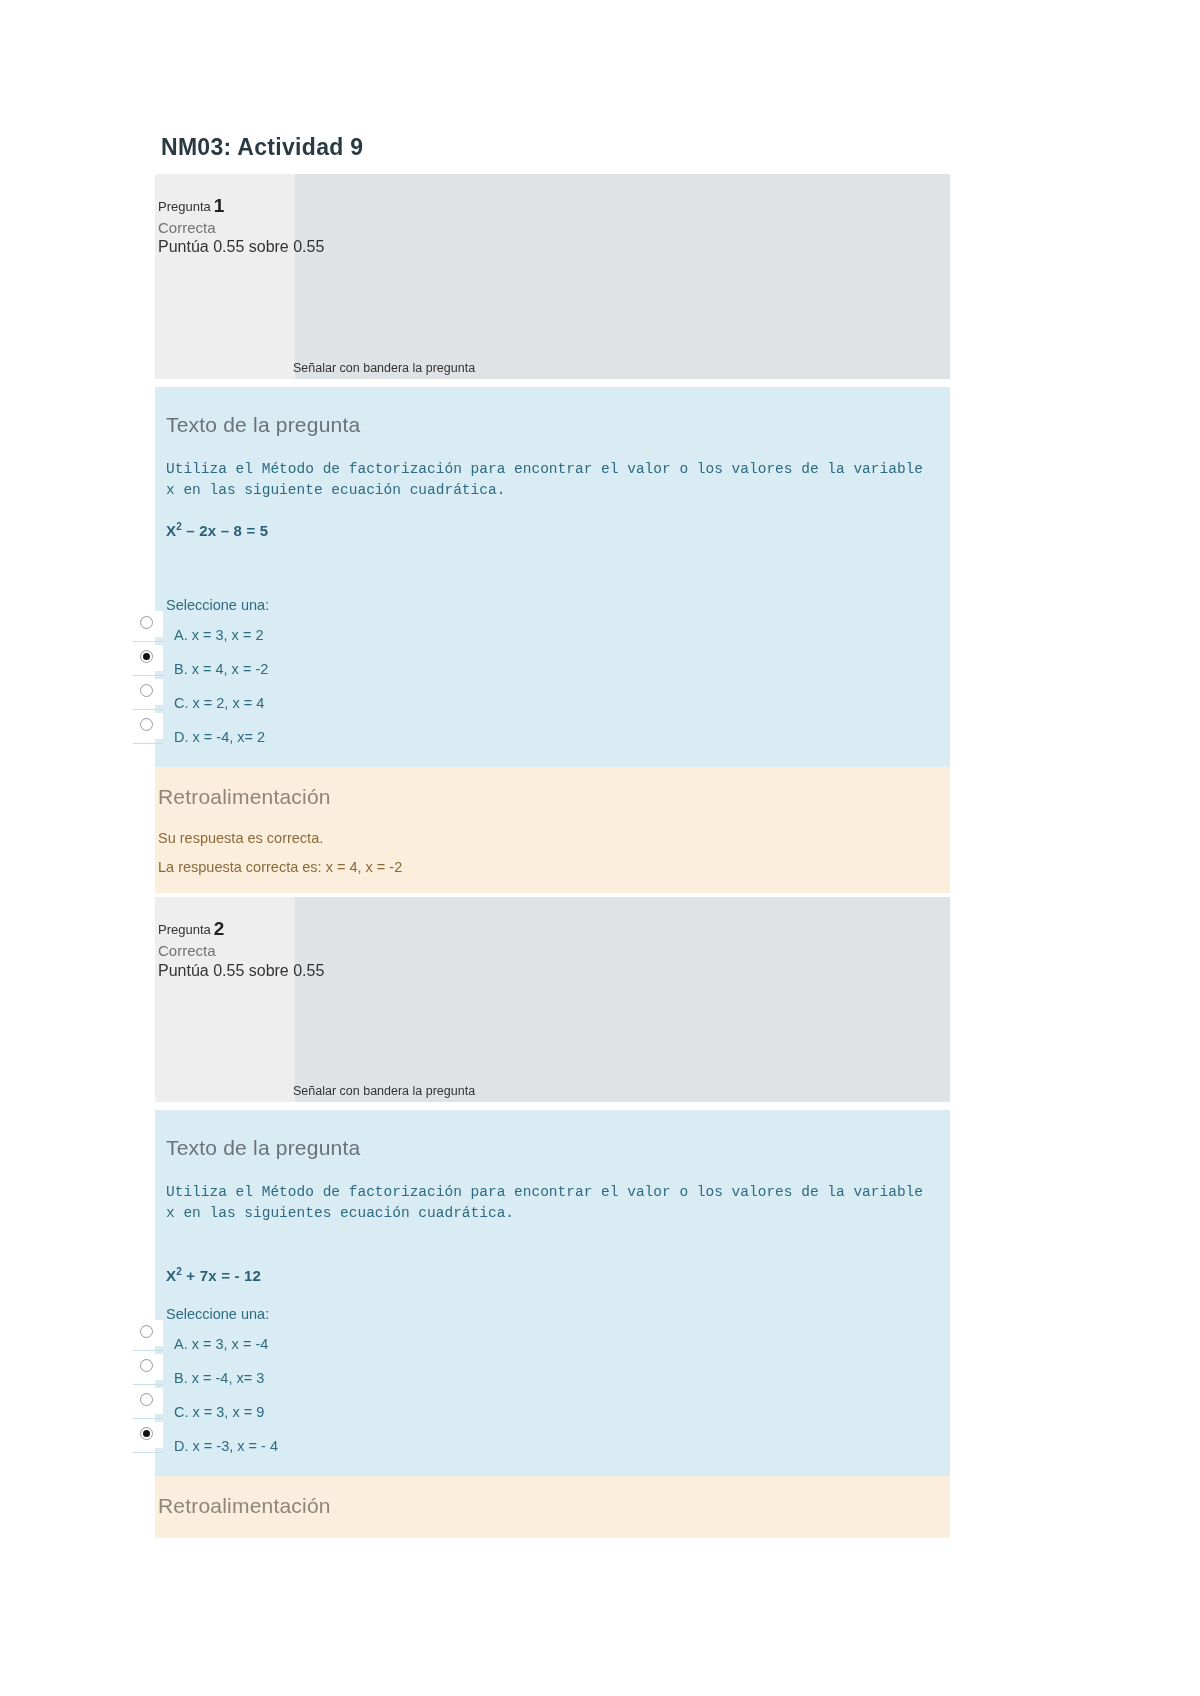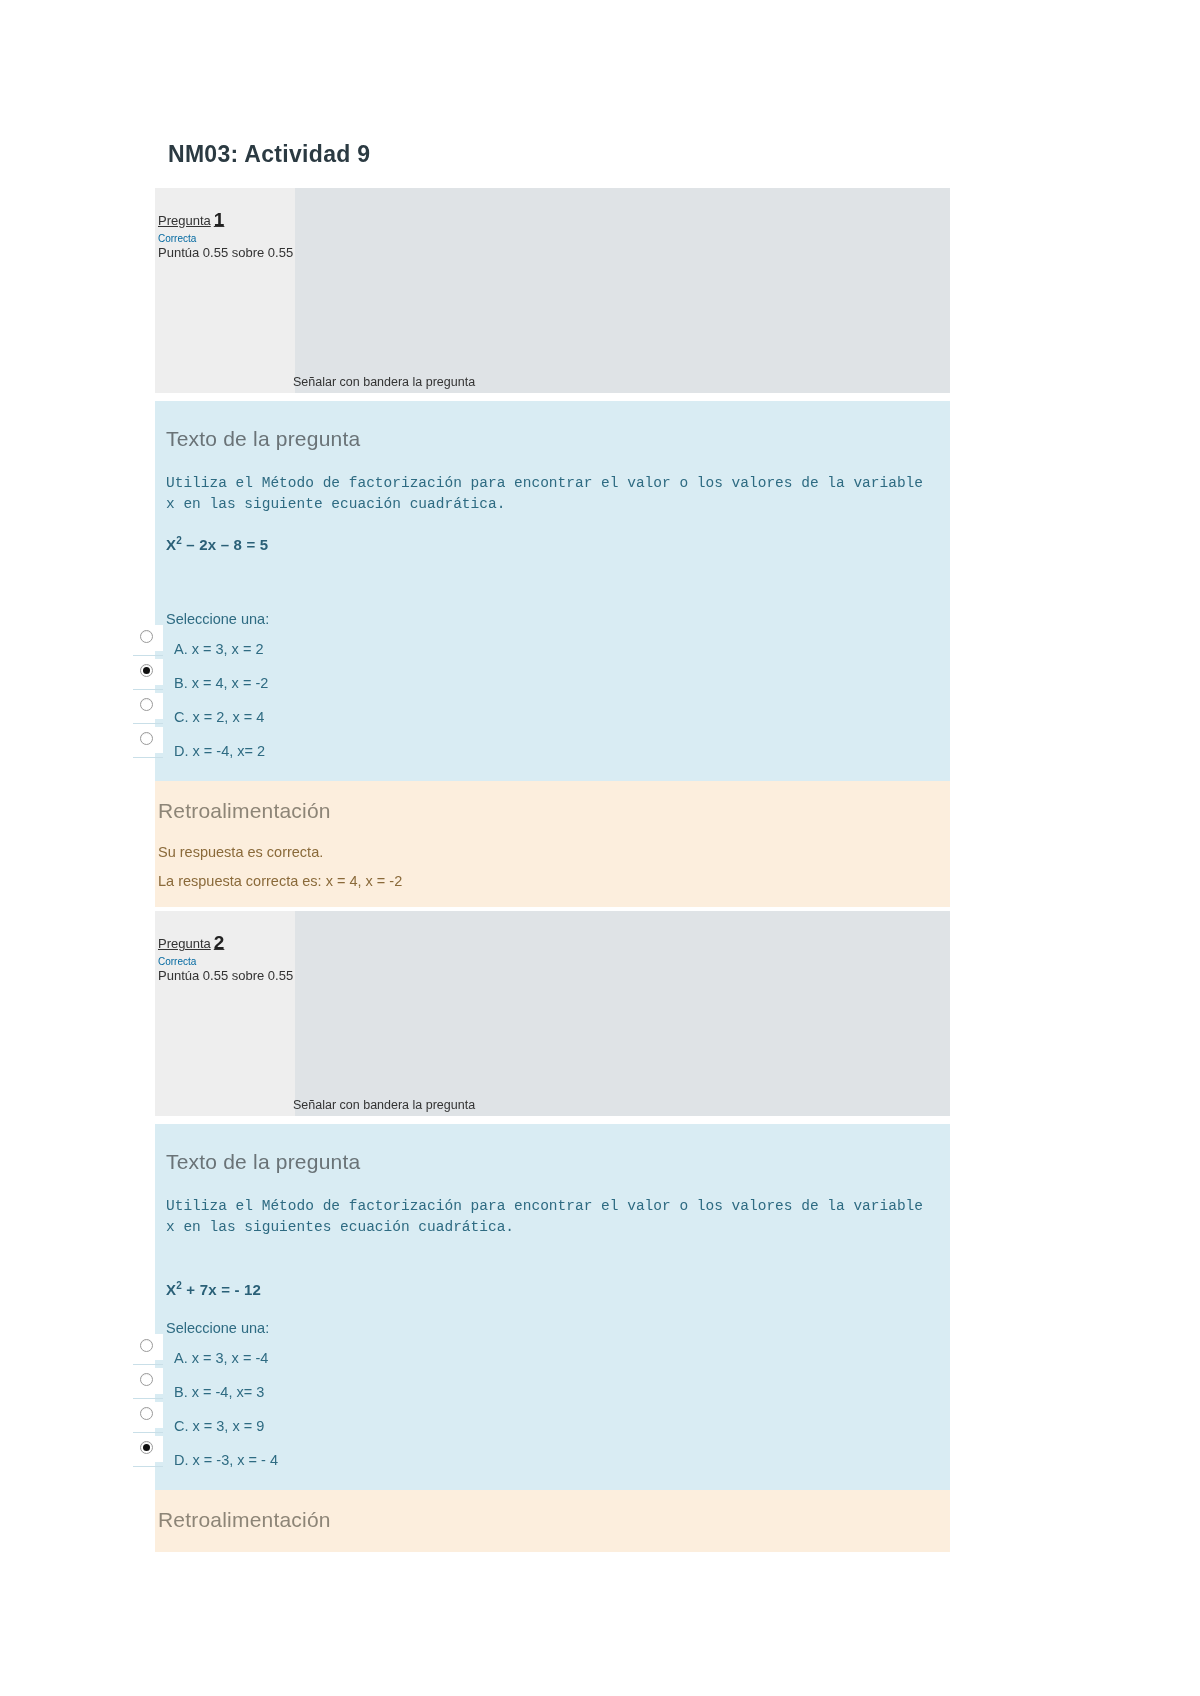--- a/index.html
+++ b/index.html
@@ -29,21 +29,21 @@
     top: 0;
     width: 795px;
   }
 
   
   .activity-title {
     font-size: 23px;
     font-weight: bold;
     color: #2b3a42;
     letter-spacing: 0.3px;
-    margin: 11px;
+    margin: 4px;
     padding: 130px 0 9px 2px;
   }
 
   
   .qheader {
     position: relative;
     background: #dfe3e6;
     height: 205px;
     width: 795px;
     overflow: hidden;
@@ -59,37 +59,36 @@
   .qheader-inner {
     position: relative;
     z-index: 2;
     padding: 20px 0 0 3px;
   }
   .q-no {
     font-size: 13px;
     color: #333333;
     line-height: 1.25;
     white-space: nowrap;
-    text-decoration: underline;
   }
   .q-no .num {
     font-size: 19px;
     font-weight: bold;
     color: #222222;
     vertical-align: -1px;
     padding-left: 3px;
   }
   .q-state {
-    font-size: 10px;
-    color: #0369a1;
+    font-size: 15px;
+    color: #737373;
     line-height: 1.3;
     white-space: nowrap;
   }
   .q-grade {
-    font-size: 13px;
+    font-size: 16px;
     color: #333333;
     line-height: 1.3;
     white-space: nowrap;
   }
   .q-flag {
     position: absolute;
     left: 138px;
     bottom: 4px;
     font-size: 12.5px;
     color: #333333;

